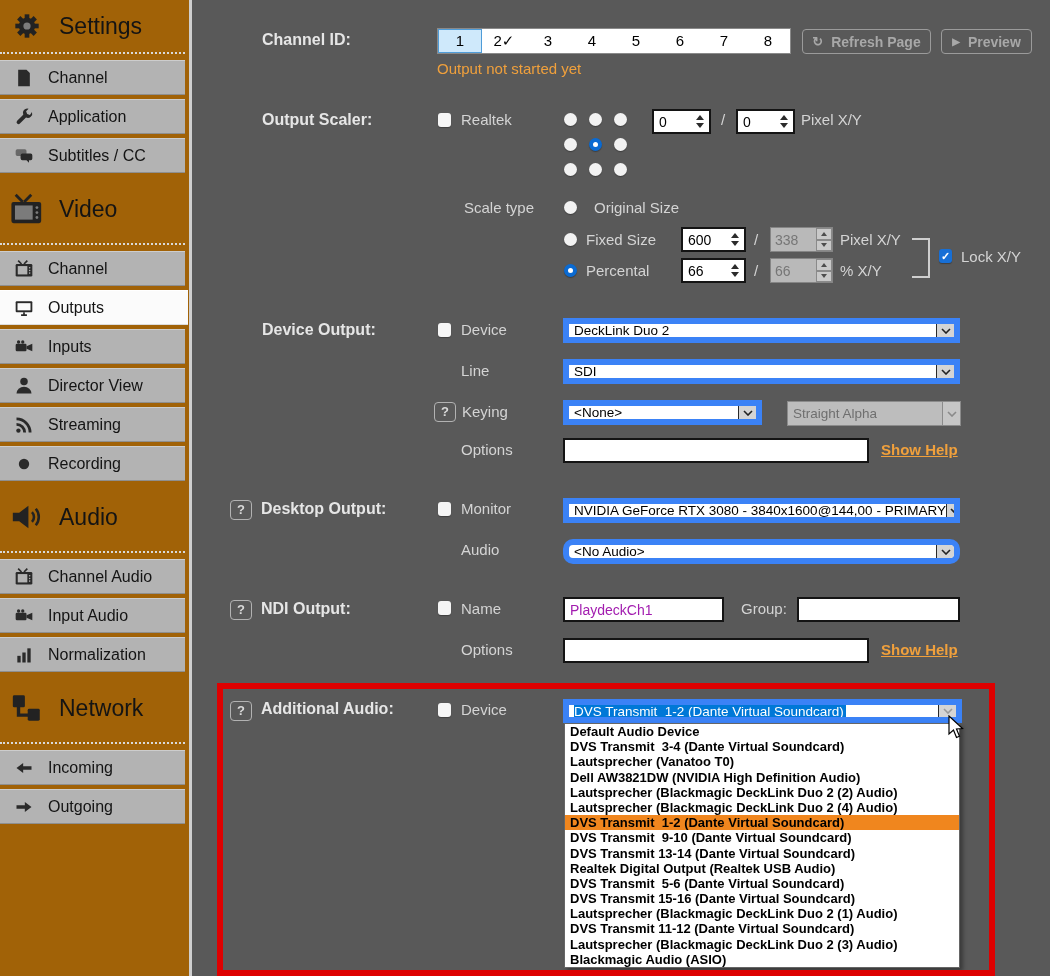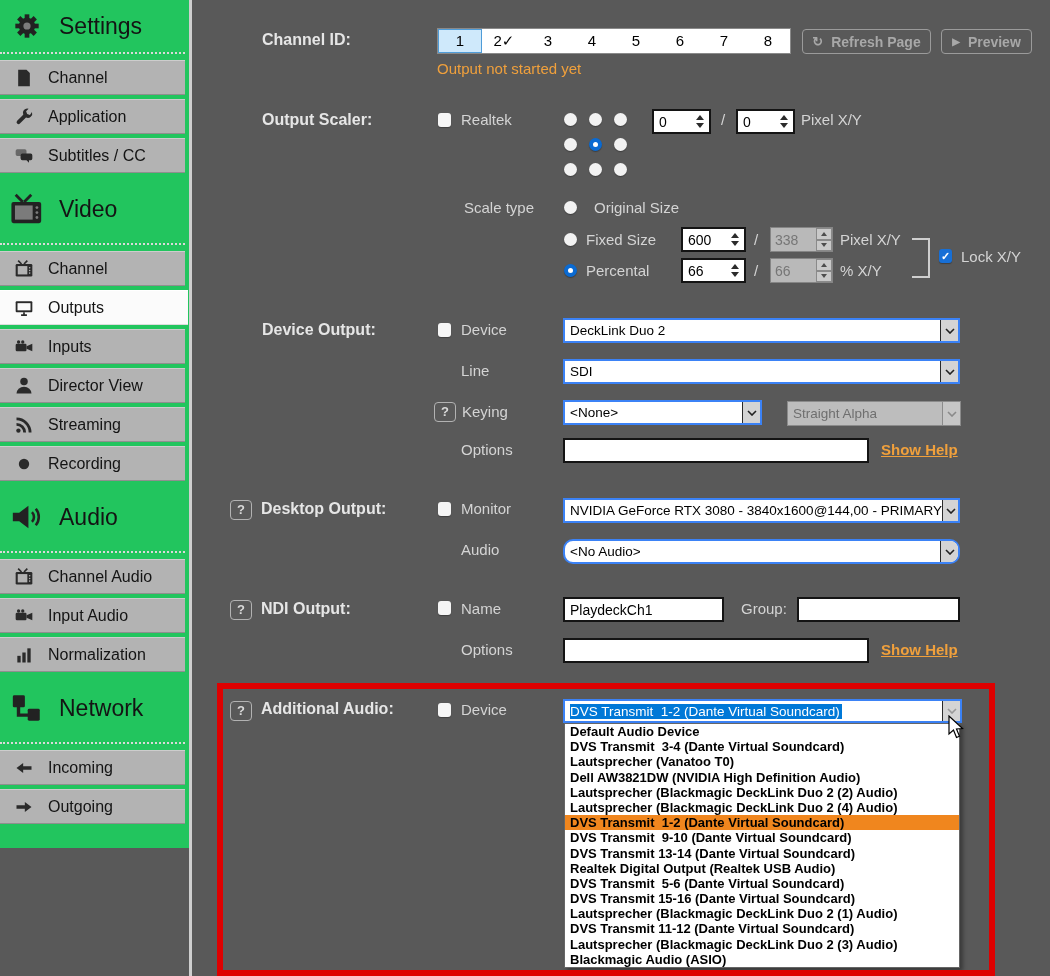--- a/index.html
+++ b/index.html
@@ -1,20 +1,20 @@
 <!DOCTYPE html>
 <html><head>
 <meta charset="utf-8">
 <style>
   html,body{margin:0;padding:0;background:#3a3a3a;}
   *{box-sizing:border-box;font-family:"Liberation Sans",sans-serif;}
   .page{position:relative;width:1050px;height:976px;background:#595959;overflow:hidden;}
 
   
-  .sidebar{position:absolute;left:0;top:0;width:189px;height:848px;background:#22c55e;padding-top:2px;}
+  .sidebar{position:absolute;left:0;top:0;width:189px;height:976px;background:#a16207;padding-top:2px;}
   .v-divider{position:absolute;left:189px;top:0;width:3px;height:976px;background:#cfcfcf;}
   .side-header{display:flex;align-items:center;gap:13px;padding-left:8px;height:64px;--icon-bg:#7b7b7b;}
   .side-section:first-child .side-header{height:48px;}
   .side-header .icon{width:38px;display:flex;justify-content:center;color:#222;}
   .side-header .icon svg{width:34px;height:34px;}
   .side-section:first-child .side-header .icon svg{width:28px;height:28px;}
   .side-header-label{font-size:23px;color:#141414;}
   .dotted{border-top:2px dotted #d9d9d9;margin:2px 4px 6px 0;}
   .side-item{position:relative;height:35px;margin:0 4px 4px 0;background:#b3b3b3;border-top:1px solid #cdcdcd;border-bottom:1px solid #8f8f8f;display:flex;align-items:center;gap:12px;padding-left:12px;cursor:pointer;--icon-bg:#b3b3b3;}
   .side-item .icon{width:24px;display:flex;justify-content:center;color:#2a2a2a;}
@@ -51,28 +51,28 @@
   .spin .ar{margin-left:auto;display:flex;flex-direction:column;gap:3px;padding-right:5px;cursor:pointer;}
   .tri-up{width:0;height:0;border-left:4px solid transparent;border-right:4px solid transparent;border-bottom:5px solid #2b2b2b;}
   .tri-dn{width:0;height:0;border-left:4px solid transparent;border-right:4px solid transparent;border-top:5px solid #2b2b2b;}
   .spin.dis{background:#b9b9b9;border:1px solid #858585;color:#767676;padding-left:4px;}
   .spin.dis .arbox{margin-left:auto;width:16px;height:100%;display:flex;flex-direction:column;}
   .spin.dis .arbox>div{flex:1;border:1px solid #8a8a8a;background:#c9c9c9;display:flex;align-items:center;justify-content:center;cursor:pointer;}
   .spin.dis .tri-up{border-left-width:3px;border-right-width:3px;border-bottom:4px solid #4d4d4d;}
   .spin.dis .tri-dn{border-left-width:3px;border-right-width:3px;border-top:4px solid #4d4d4d;}
 
   
-  .combo{display:flex;align-items:center;background:#fff;border:2px solid #3b82f6;height:25px;padding-left:5px;font-size:13.5px;color:#000;cursor:pointer;white-space:nowrap;overflow:hidden;}
+  .combo{display:flex;align-items:center;background:#fff;border:6px solid #3b82f6;height:25px;padding-left:5px;font-size:13.5px;color:#000;cursor:pointer;white-space:nowrap;overflow:hidden;}
   .combo .chev{margin-left:auto;align-self:stretch;width:18px;flex:0 0 18px;border-left:1px solid #2a2a2a;background:#d4d4d4;display:flex;align-items:center;justify-content:center;}
   .combo.dis{background:#bdbdbd;border:1px solid #8b8b8b;color:#6f6f6f;}
   .combo.dis .chev{border-left:1px solid #8b8b8b;background:#c6c6c6;}
   .sel-blue{background:#0078d7;color:#fff;white-space:pre;padding-right:2px;}
 
   
-  .tinput{background:#fff;border:2px solid #141414;height:25px;font-size:14px;color:#000000;padding:0 5px;}
+  .tinput{background:#fff;border:2px solid #141414;height:25px;font-size:14px;color:#a21caf;padding:0 5px;}
 
   
   .help-btn{width:22px;height:20px;border:1px solid #b2b2b2;border-radius:4px;color:#dadada;font-size:13px;font-weight:bold;text-align:center;line-height:18px;cursor:pointer;}
 
   
   .bracket{width:18px;height:40px;border-top:2px solid #cfcfcf;border-right:2px solid #cfcfcf;border-bottom:2px solid #cfcfcf;}
 
   
   .ddlist{background:#fff;border:1px solid #666;width:396px;box-shadow:3px 3px 4px rgba(0,0,0,.35);z-index:20;}
   .dd-item{height:15.2px;line-height:15.3px;font-size:13px;color:#000;padding-left:5px;white-space:pre;overflow:hidden;cursor:pointer;font-weight:bold;}

